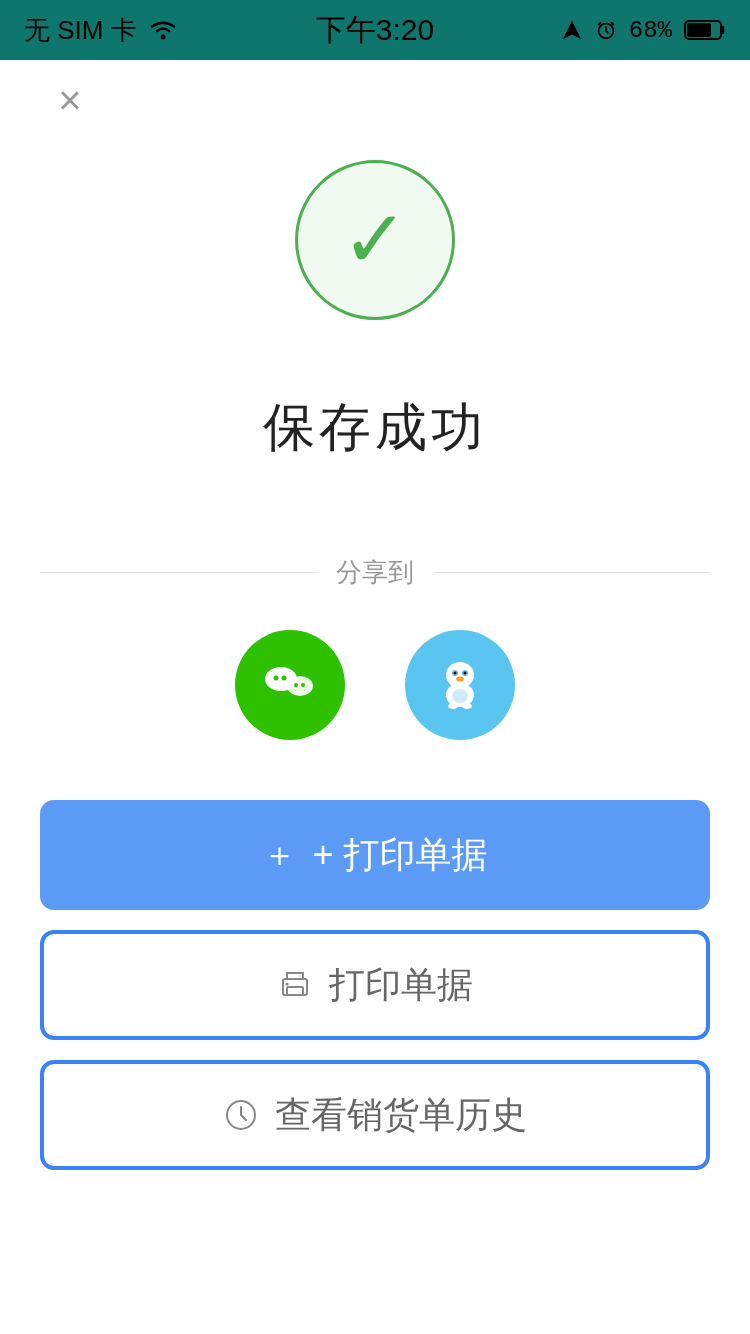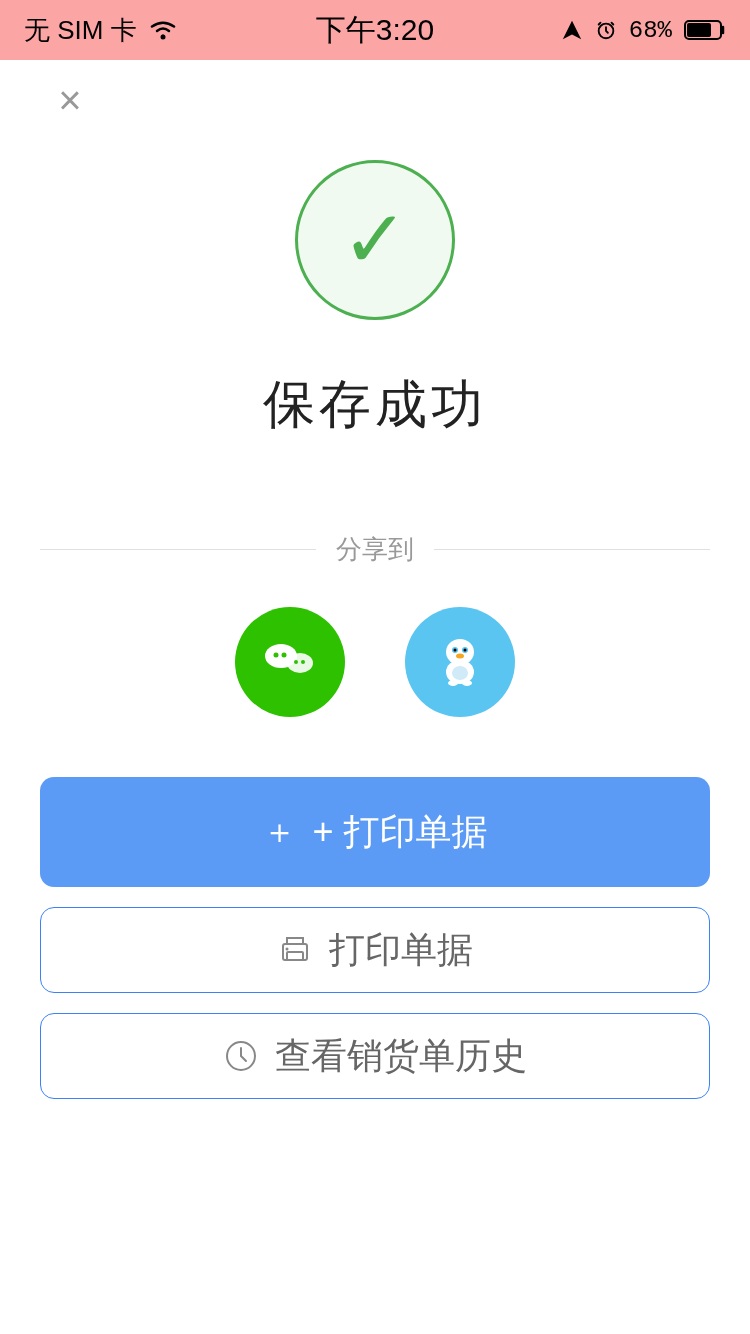--- a/index.html
+++ b/index.html
@@ -13,21 +13,21 @@
     }
 
     
     .status-bar {
       width: 100%;
       height: 60px;
       display: flex;
       align-items: center;
       justify-content: space-between;
       padding: 15px 24px;
-      background: #fca5a5;
+      background: #0f766e;
     }
     .status-left {
       display: flex;
       align-items: center;
       gap: 10px;
       font-size: 26px;
       font-weight: 500;
       color: #000;
     }
     .status-center {
@@ -92,21 +92,21 @@
       justify-content: center;
     }
     .checkmark {
       font-size: 80px;
       color: #4CAF50;
       line-height: 1;
     }
 
     
     .success-title {
-      margin-top: 50px;
+      margin-top: 73px;
       font-size: 52px;
       font-weight: 500;
       color: #222;
       letter-spacing: 4px;
     }
 
     
     .share-section {
       width: 100%;
       margin-top: 92px;
@@ -166,23 +166,23 @@
       align-items: center;
       justify-content: center;
       gap: 16px;
       cursor: pointer;
       font-size: 36px;
       color: #fff;
       font-weight: 400;
     }
     .btn-secondary {
       width: 100%;
-      height: 86px;
+      height: 110px;
       background: #fff;
-      border: 1px solid #3b82f6;
+      border: 4px solid #3b82f6;
       border-radius: 14px;
       display: flex;
       align-items: center;
       justify-content: center;
       gap: 16px;
       cursor: pointer;
       font-size: 36px;
       color: #666;
       font-weight: 400;
     }

